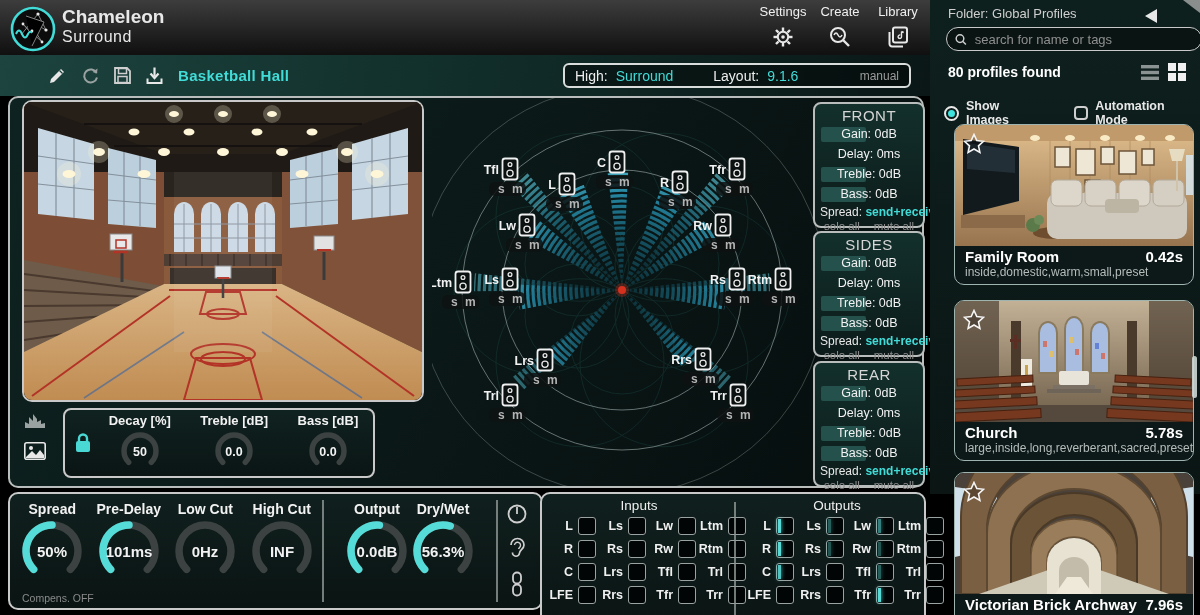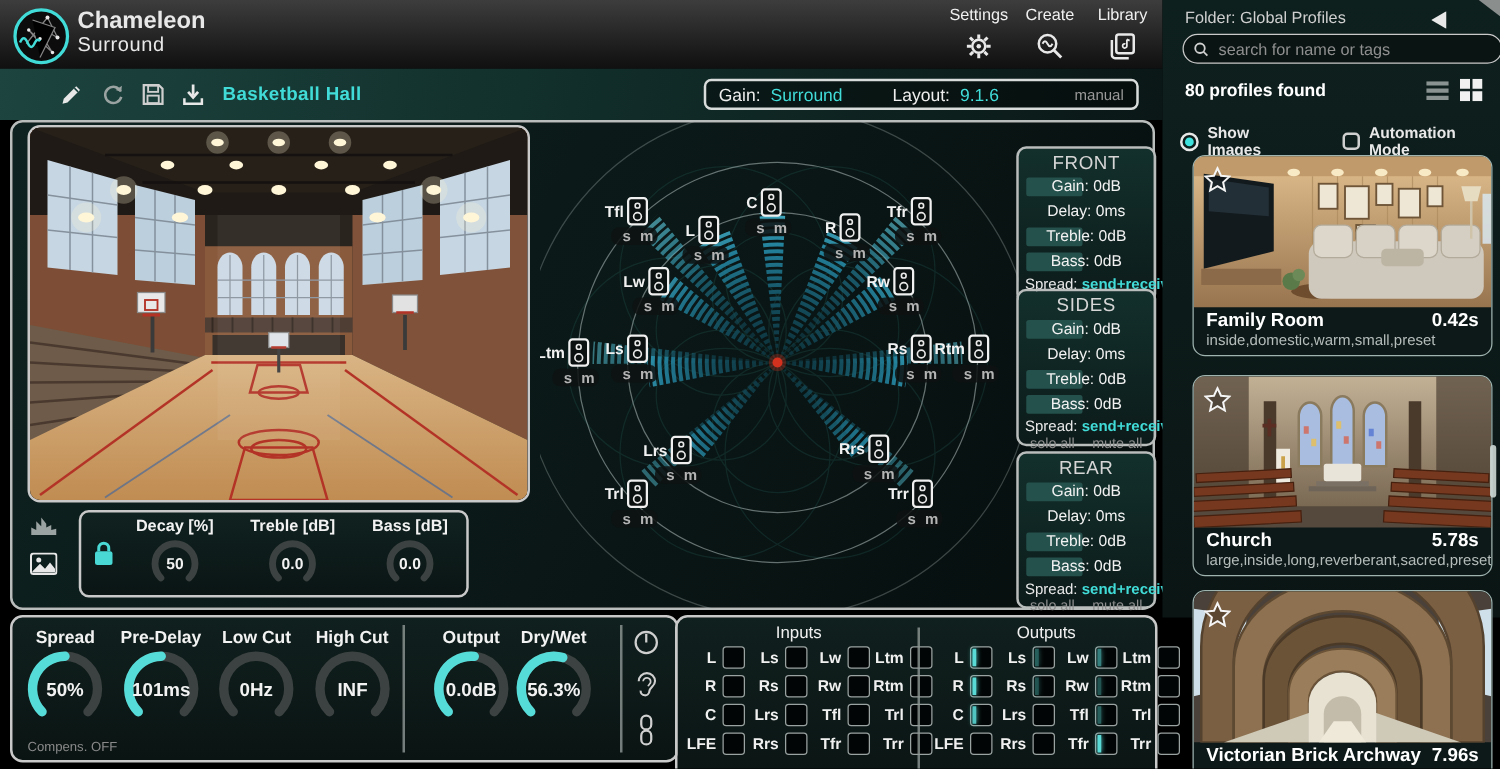--- a/index.html
+++ b/index.html
@@ -182,21 +182,21 @@
       <rect x="6" y="11.5" width="9" height="6" fill="none" stroke="#cfcfcf" stroke-width="1.5"></rect>
     </svg>
     <svg class="tool-ic abs" style="left:144px" width="21" height="21" viewBox="0 0 21 21">
       <line x1="10.5" y1="2.5" x2="10.5" y2="11" stroke="#e8e8e8" stroke-width="2.2"></line>
       <path d="M6.5 8.5 L10.5 13 L14.5 8.5" fill="none" stroke="#e8e8e8" stroke-width="2.2"></path>
       <path d="M3.5 13.5 v4.5 h14 v-4.5" fill="none" stroke="#e8e8e8" stroke-width="2"></path>
     </svg>
     <div id="preset-name" class="abs">Basketball Hall</div>
 
     <div id="mode-box" class="abs">
-      <span class="lab">Gain:</span>
+      <span class="lab">High:</span>
       <span class="val">Surround</span>
       <span class="lab">Layout:</span>
       <span class="val">9.1.6</span>
       <span class="manual">manual</span>
     </div>
   </div>
 
   <div id="main-panel" class="abs"></div>
 
   <div id="image-box" class="abs">
@@ -565,21 +565,21 @@
         <rect x="298.5" y="287.5" width="15" height="21" rx="2.5" fill="#0b1110" stroke="#f0f0f0" stroke-width="1.8"></rect>
         <circle cx="306" cy="293.5" r="1.9" fill="none" stroke="#e8e8e8" stroke-width="1.3"></circle>
         <circle cx="306" cy="302.2" r="3.1" fill="none" stroke="#e8e8e8" stroke-width="1.3"></circle>
         <rect x="285" y="311" width="37" height="14" rx="6" fill="rgba(14,18,18,.85)"></rect>
         <text x="294" y="322" fill="#b4b4b4" font-size="12" font-weight="bold" font-family="Liberation Sans, sans-serif">s</text>
         <text x="308" y="322" fill="#b4b4b4" font-size="12" font-weight="bold" font-family="Liberation Sans, sans-serif">m</text>
       </g>
     </svg>
 
   <div id="group-panels">
-      <div class="group" style="top: 117px;">
+      <div class="group" style="top: 102px;">
         <div class="gtitle">FRONT</div>
         <div class="grow">
           <div class="bar" style="width: 45px;"></div>
           <div class="txt">Gain: 0dB</div>
         </div>
         <div class="grow">
           <div class="txt">Delay: 0ms</div>
         </div>
         <div class="grow">
           <div class="bar" style="width: 45px;"></div>

